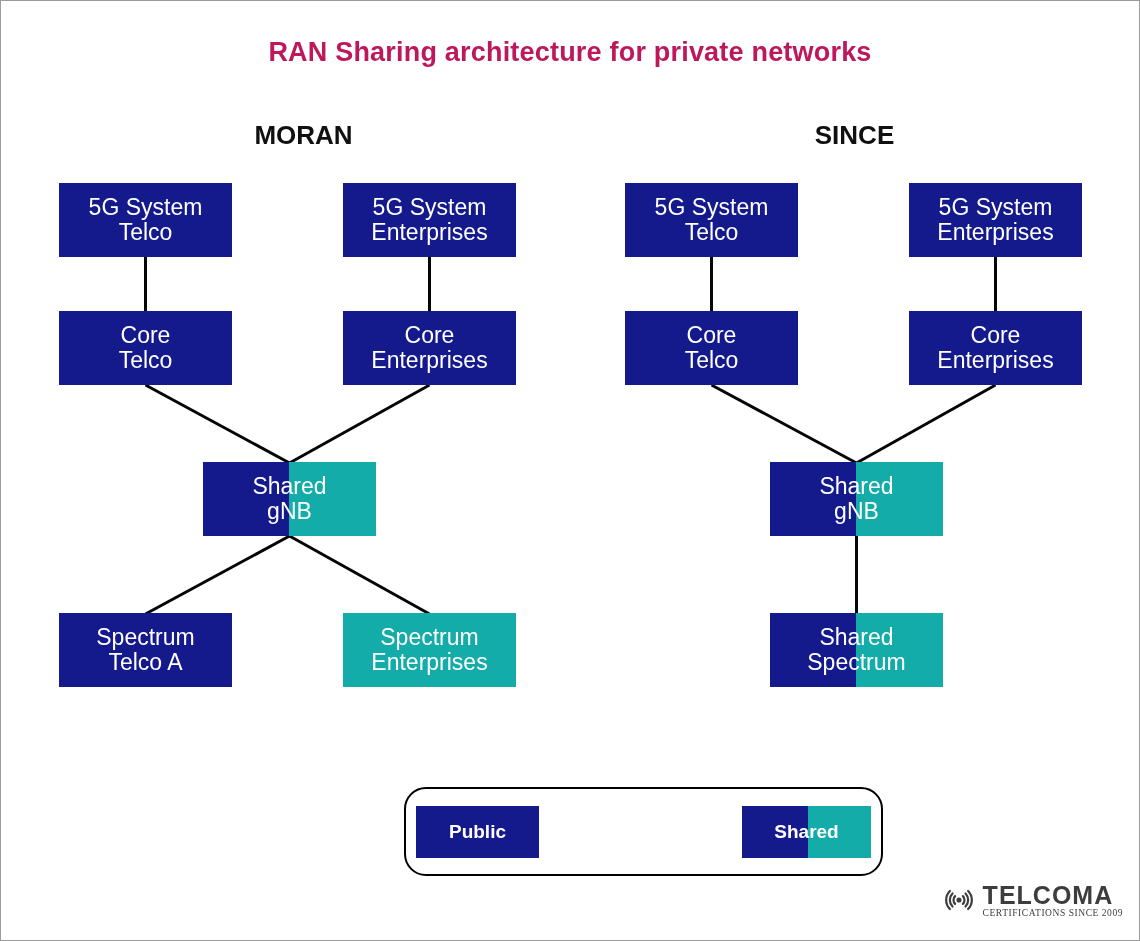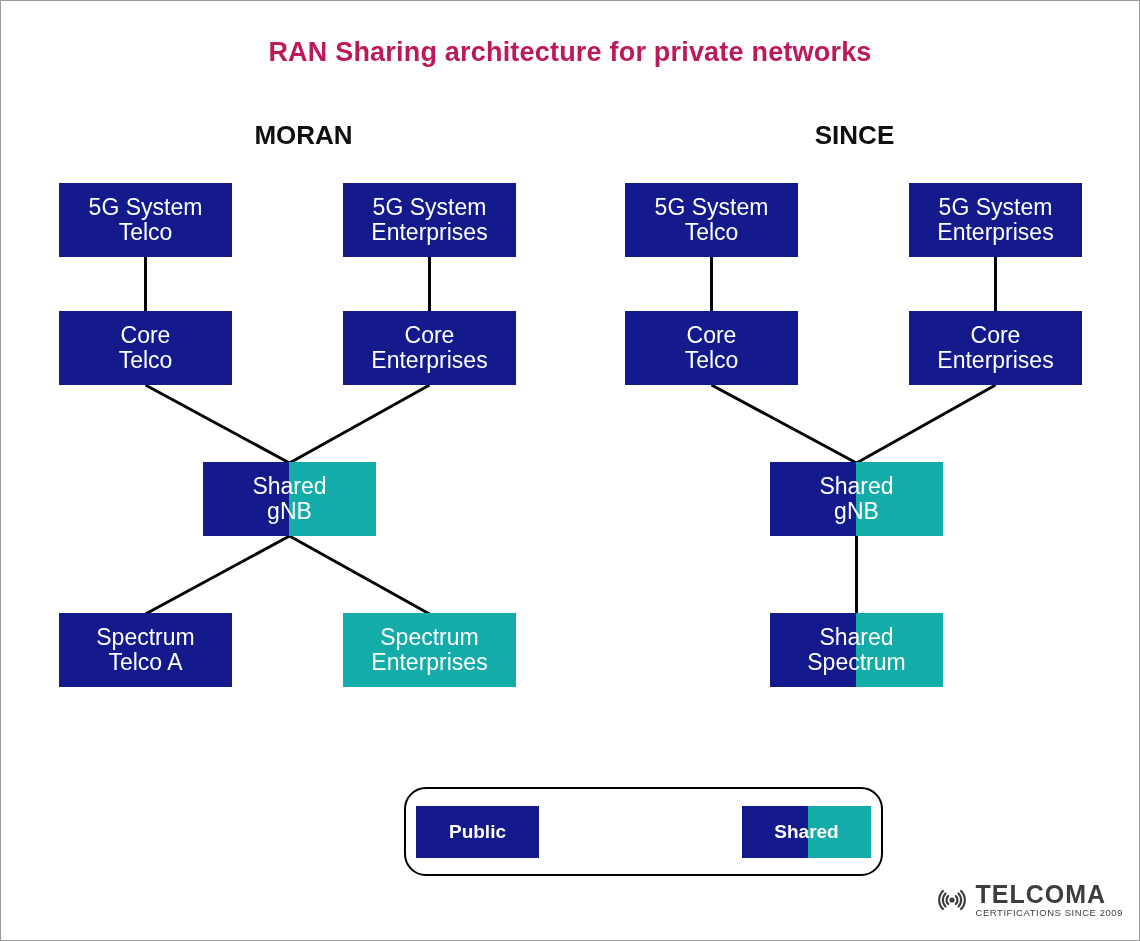--- a/index.html
+++ b/index.html
@@ -122,20 +122,21 @@
     font-size: 25px;
     font-weight: 700;
     letter-spacing: 1px;
     line-height: 24px;
   }
   .logo-tagline {
     font-size: 9.5px;
     font-weight: 400;
     letter-spacing: 0.55px;
     margin-top: 1px;
+    font-family: Liberation Serif, serif;
   }
 </style>
 </head>
 <body>
 
 <div class="canvas">
 
   <div class="title">RAN Sharing architecture for private networks</div>
 
   <div class="section-label moran">MORAN</div>

